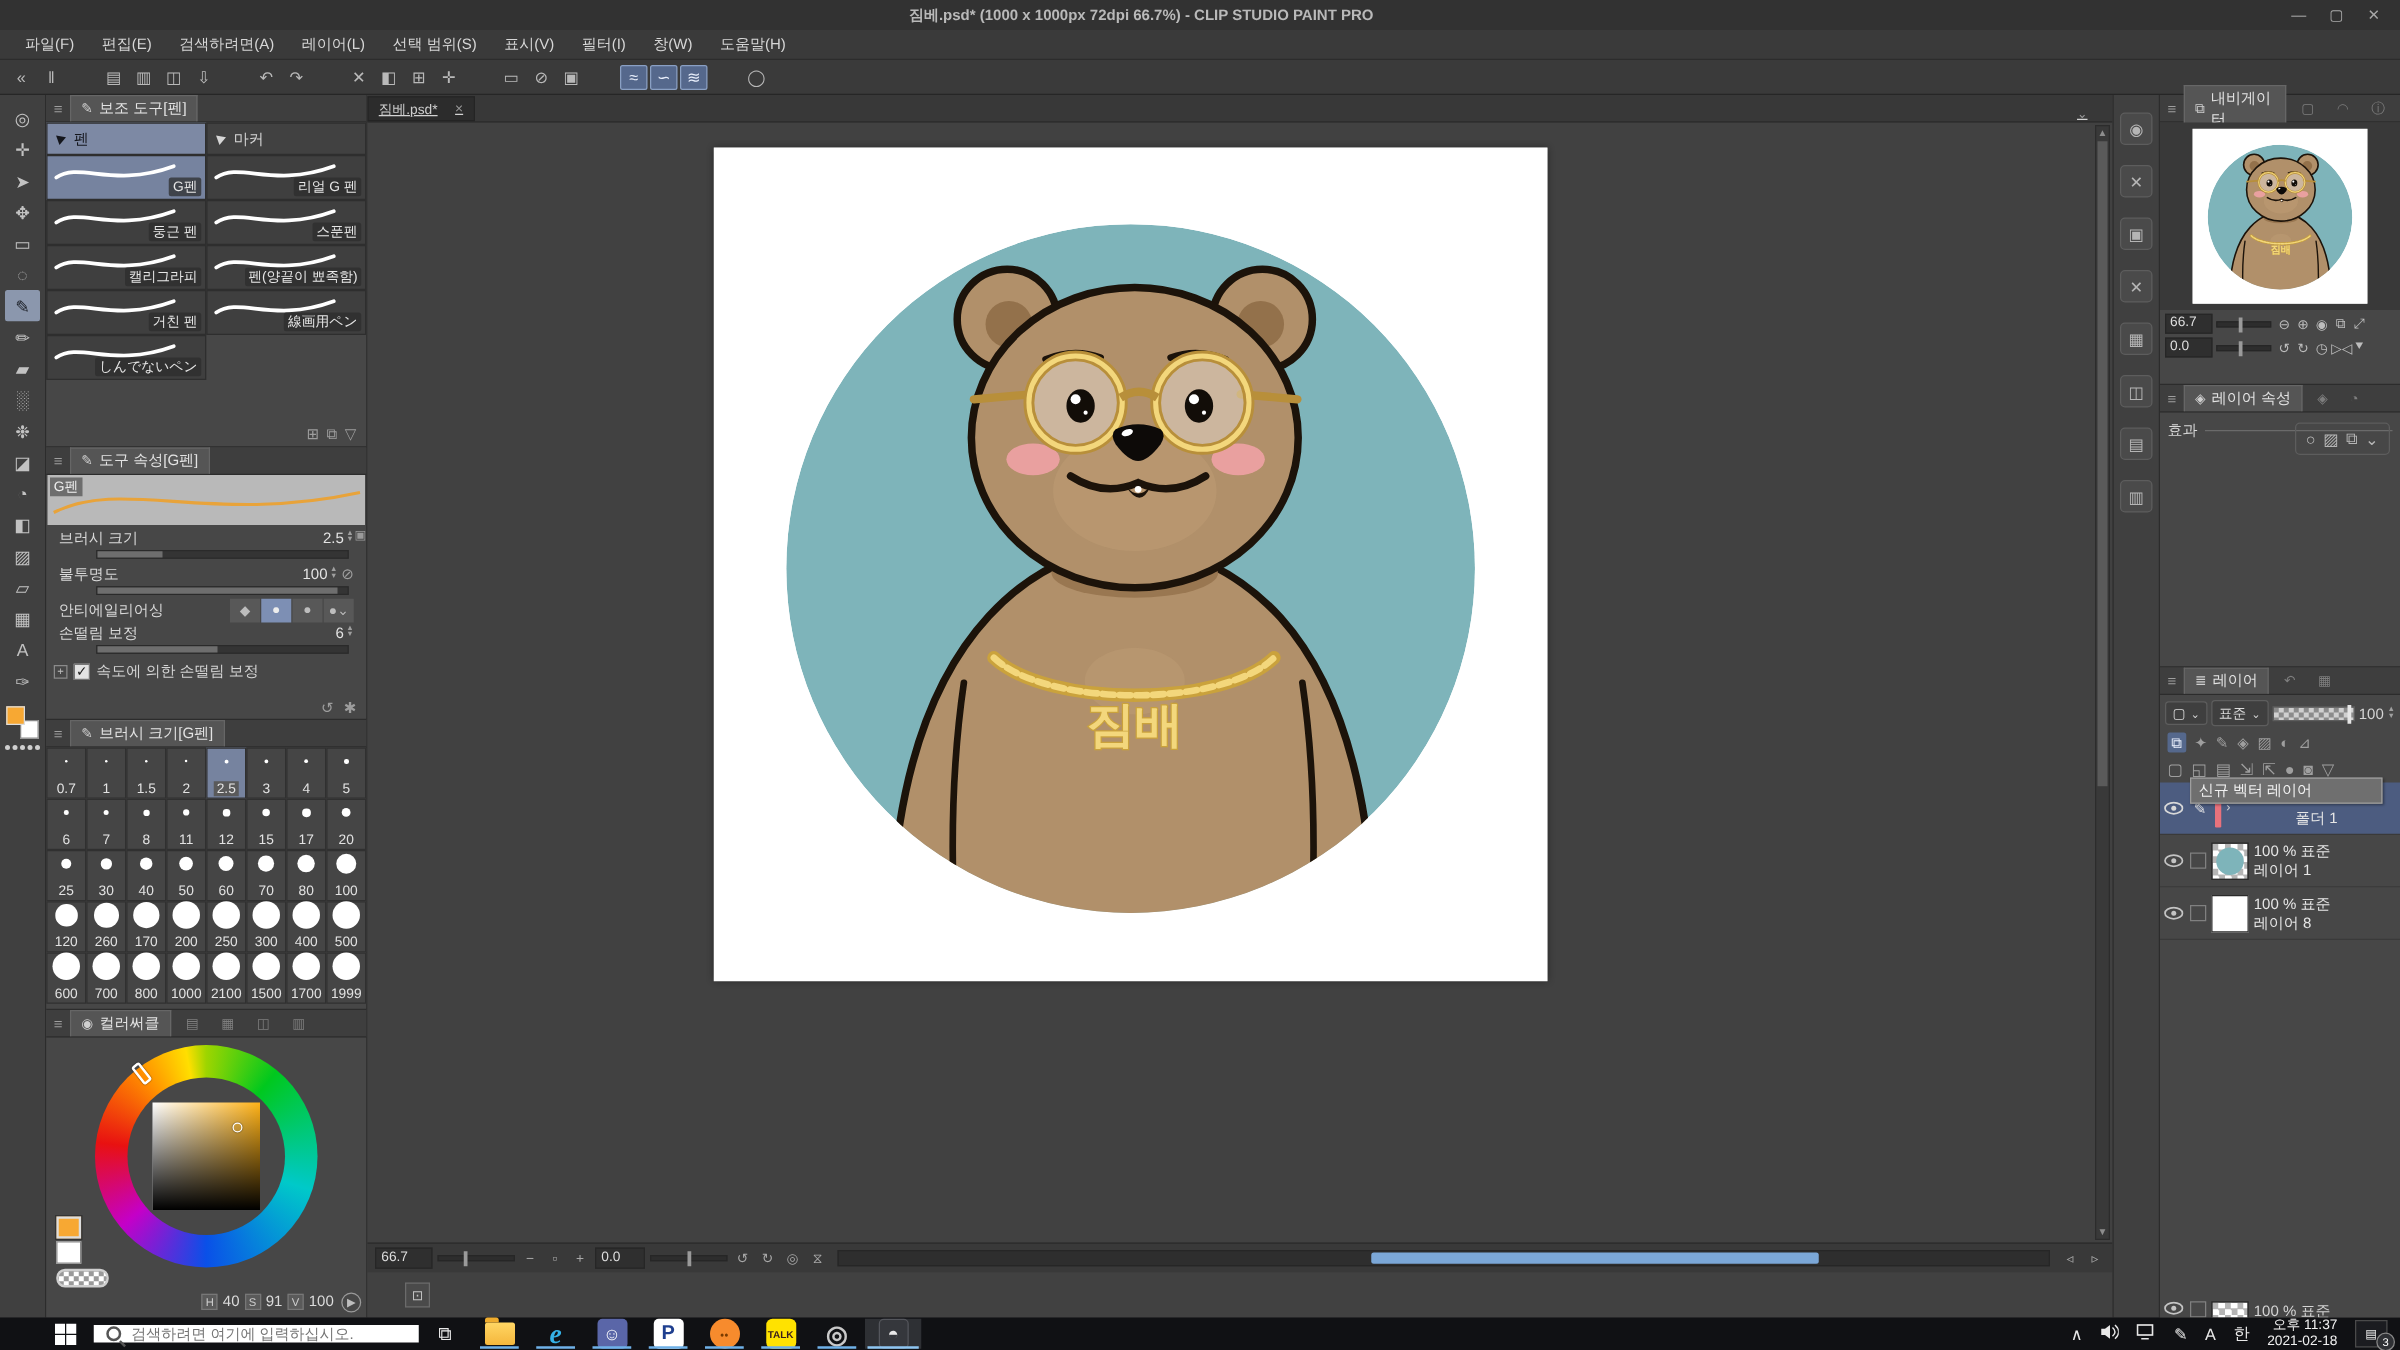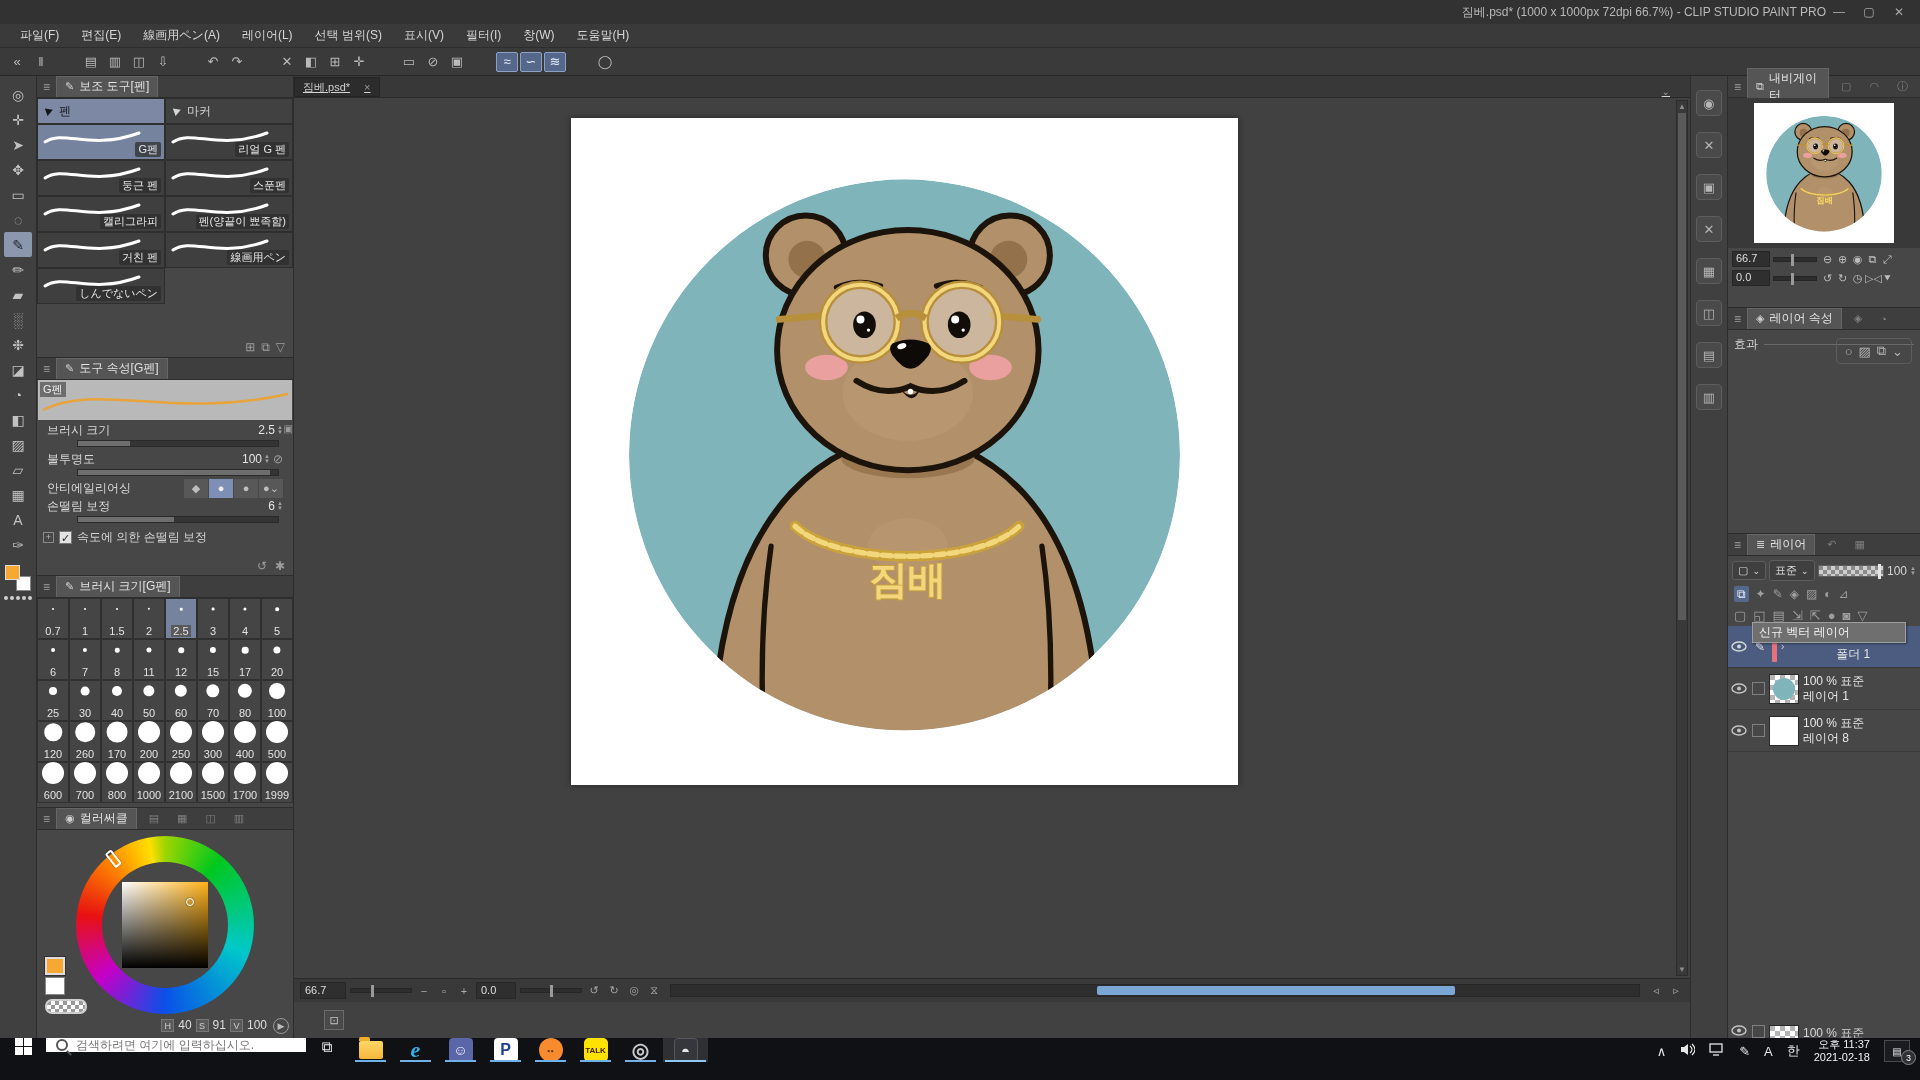--- a/index.html
+++ b/index.html
@@ -2,21 +2,21 @@
 <html><head>
 <meta charset="utf-8">
 <style>
   * { margin:0; padding:0; box-sizing:border-box; }
   html,body { width:1920px; height:1080px; overflow:hidden; background:#3a3a3a;
     font-family:"Liberation Sans", sans-serif; color:#d4d4d4; font-size:12px; }
   .stage { position:relative; width:1920px; height:1080px; display:flex; flex-direction:column; }
 
   
   .titlebar { height:24px; background:#323232; display:flex; align-items:center; color:#b9b9b9; flex:0 0 auto; }
-  .titlebar .ttl { flex:1; text-align:right; font-size:12px; }
+  .titlebar .ttl { flex:1; text-align:center; font-size:12px;font-weight:bold; }
   .winbtns { display:flex; gap:4px; padding-right:8px; }
   .winbtn { width:26px; text-align:center; color:#a8a8a8; font-size:12px; cursor:default; }
   .menubar { height:24px; background:#3a3a3a; border-bottom:1px solid #2c2c2c; display:flex; align-items:flex-end; padding-left:10px; gap:2px; flex:0 0 auto; }
   .menu-item { padding:3px 10px; color:#d6d6d6; }
   .toolbar { height:28px; background:#3a3a3a; border-bottom:1px solid #262626; display:flex; align-items:center; gap:2px; padding:0 6px; flex:0 0 auto; }
   .tb-ic { width:22px; height:20px; display:flex; align-items:center; justify-content:center; color:#b9b9b9; font-size:13px; border-radius:2px; }
   .tb-ic.gap { margin-left:26px; }
   .tb-ic.selected { background:#55688c; border:1px solid #8aa0c4; color:#e8eefb; }
 
   
@@ -159,21 +159,21 @@
   .lr-thumb { width:30px; height:30px; border:1px solid #2a2a2a; background:repeating-conic-gradient(#fff 0 25%, #b5b5b5 0 50%) 0 0/10px 10px; position:relative; flex:0 0 auto; }
   .lr-thumb.white { background:#fff; }
   .lr-thumb .circ { position:absolute; inset:3px; border-radius:50%; background:#7eb4ba; }
   .lr-txt { display:flex; flex-direction:column; justify-content:center; line-height:15px; color:#e6e6e6; font-size:12px; }
   .lr-name-center { flex:1; text-align:center; color:#e6e6e6; margin-top:16px; font-size:12px; }
   .tooltip { position:absolute; left:24px; top:-4px; width:154px; height:21px; background:#6f6f6f; border:1px solid #9e9e9e; color:#f2f2f2; font-size:12px; display:flex; align-items:center; padding:0 6px; z-index:5; box-shadow:1px 1px 2px rgba(0,0,0,.4); }
   .layer-row.partial { position:absolute; bottom:0; left:0; right:0; height:14px; overflow:hidden; align-items:flex-start; border-bottom:none; }
   .layer-row.partial .inner { display:flex; gap:4px; align-items:flex-start; padding-top:1px; }
 
   
-  .taskbar { height:42px; background:#101114; display:flex; align-items:flex-start; flex:0 0 auto; }
+  .taskbar { height:26px; background:#101114; display:flex; align-items:center; flex:0 0 auto;padding-left:29px; }
   .tb-start { width:46px; display:flex; align-items:center; justify-content:center; }
   .winlogo { display:grid; grid-template-columns:8px 8px; grid-template-rows:8px 8px; gap:1px; }
   .winlogo i { background:#fff; }
   .tb-search { width:260px; background:#fff; display:flex; align-items:center; gap:8px; padding:0 10px; color:#444; }
   .tb-search .q { width:12px; height:12px; border:2px solid #555; border-radius:50%; position:relative; flex:0 0 auto; }
   .tb-search .q::after { content:""; position:absolute; width:2px; height:6px; background:#555; transform:rotate(-45deg); left:10px; top:9px; }
   .tb-search input { border:none; outline:none; font-size:12px; width:100%; font-family:inherit; background:transparent; }
   .tb-tv { width:42px; display:flex; align-items:center; justify-content:center; color:#e8e8e8; font-size:15px; }
   .tb-apps { display:flex; }
   .tb-app { width:45px; display:flex; align-items:center; justify-content:center; position:relative; }
@@ -262,21 +262,21 @@
       <span class="winbtn">—</span>
       <span class="winbtn">▢</span>
       <span class="winbtn">✕</span>
     </div>
   </div>
 
   <div class="menubar">
 
   <span class="menu-item">파일(F)</span>
       <span class="menu-item">편집(E)</span>
-      <span class="menu-item">線画用ペン(A)</span>
+      <span class="menu-item">검색하려면(A)</span>
       <span class="menu-item">레이어(L)</span>
       <span class="menu-item">선택 범위(S)</span>
       <span class="menu-item">표시(V)</span>
       <span class="menu-item">필터(I)</span>
       <span class="menu-item">창(W)</span>
       <span class="menu-item">도움말(H)</span>
     </div>
 
   <div class="toolbar">
 

